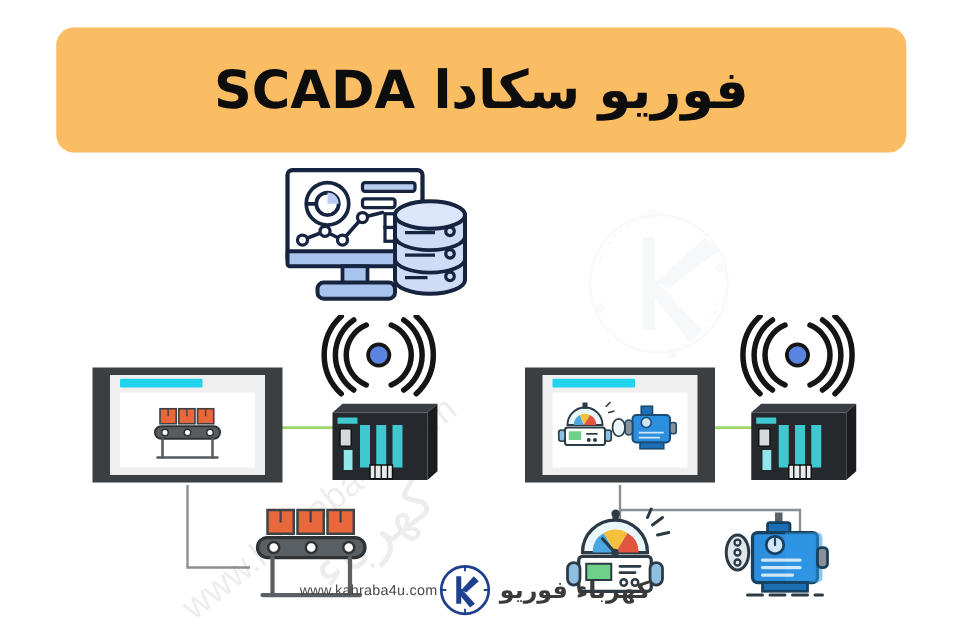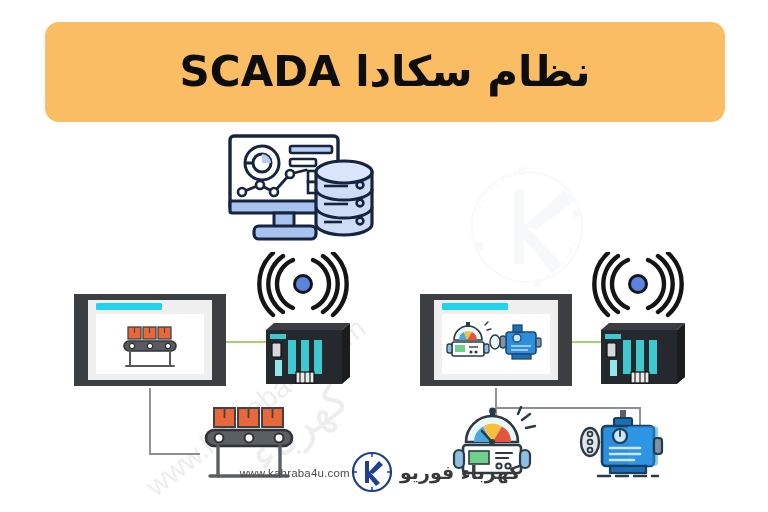--- a/index.html
+++ b/index.html
@@ -79,21 +79,21 @@
   #conveyor-field{left:192px;top:398px;width:116px;height:86px;}
   #sensor-field{left:442px;top:406px;width:104px;height:78px;}
   #motor-field{left:572px;top:406px;width:106px;height:78px;}
 </style>
 </head>
 <body>
 
 <div class="canvas">
 
   <div class="title-banner">
-    <div class="title-text">نظام سكادا  SCADA</div>
+    <div class="title-text">فوريو سكادا  SCADA</div>
   </div>
 
   <div class="wm-k">
     <svg viewBox="0 0 150 150" width="150" height="150" aria-hidden="true">
       <g fill="none" stroke="#eceef2" stroke-width="2.2">
         <circle cx="75" cy="75" r="55"></circle>
         <path d="M28 56 A55 55 0 0 1 70 21" stroke-dasharray="3 4"></path>
         <path d="M122 90 A55 55 0 0 1 92 126" stroke-dasharray="3 4"></path>
       </g>
       <g fill="#eceef2">

